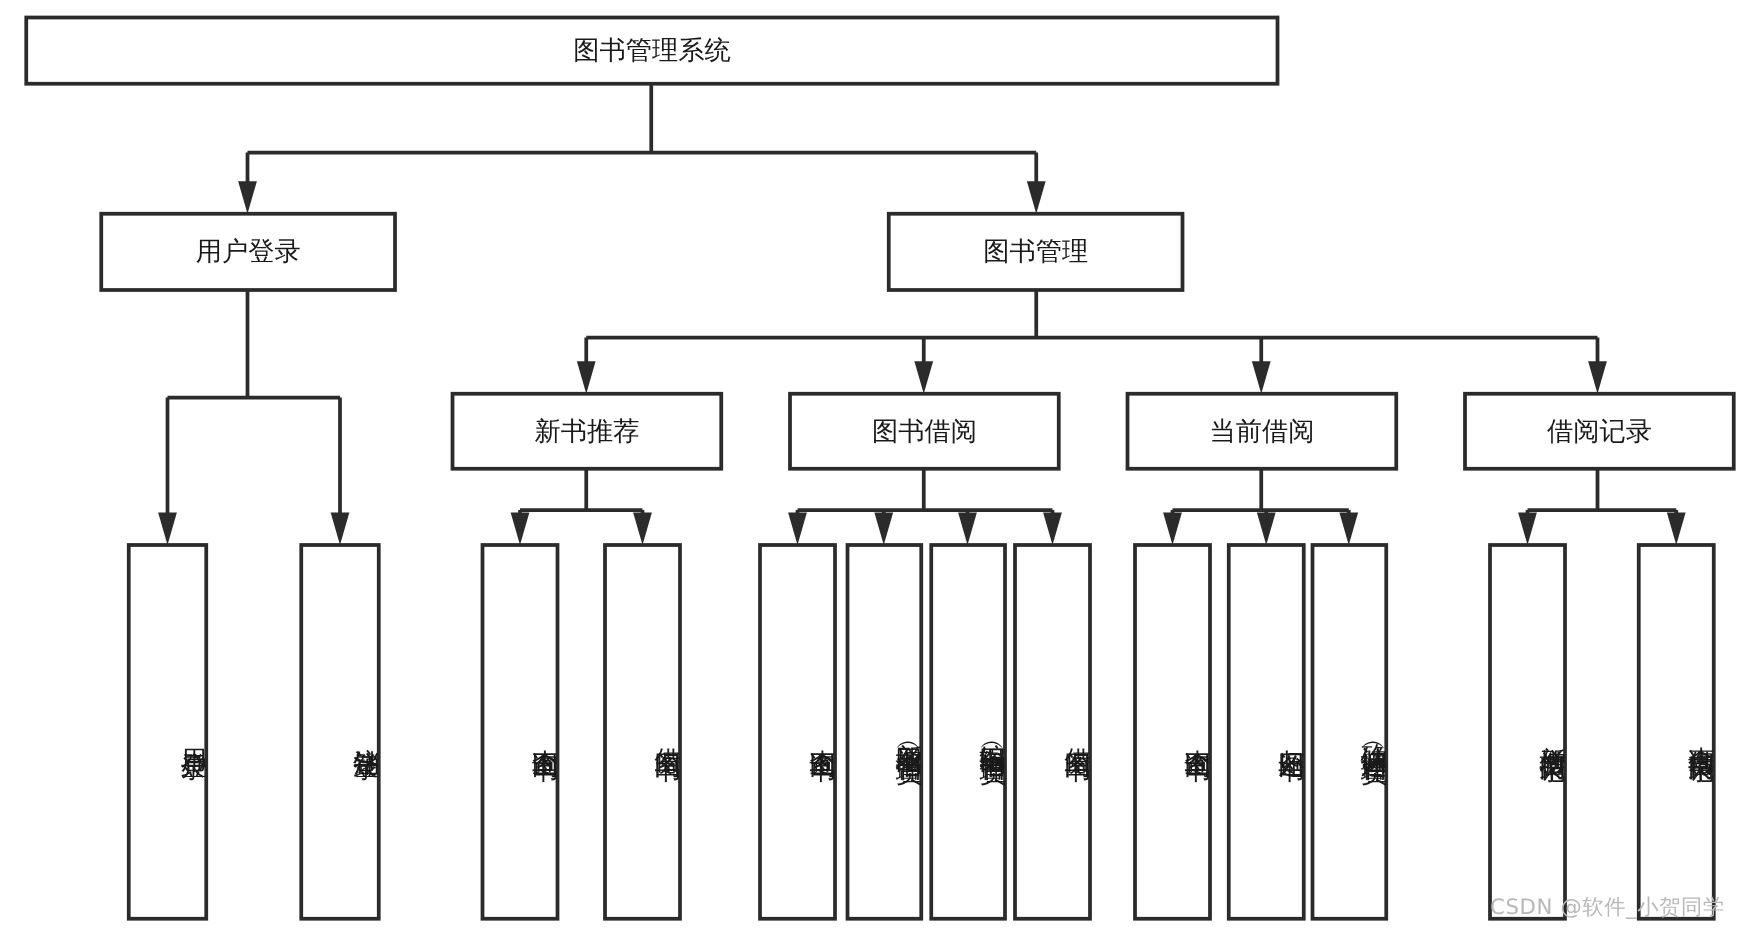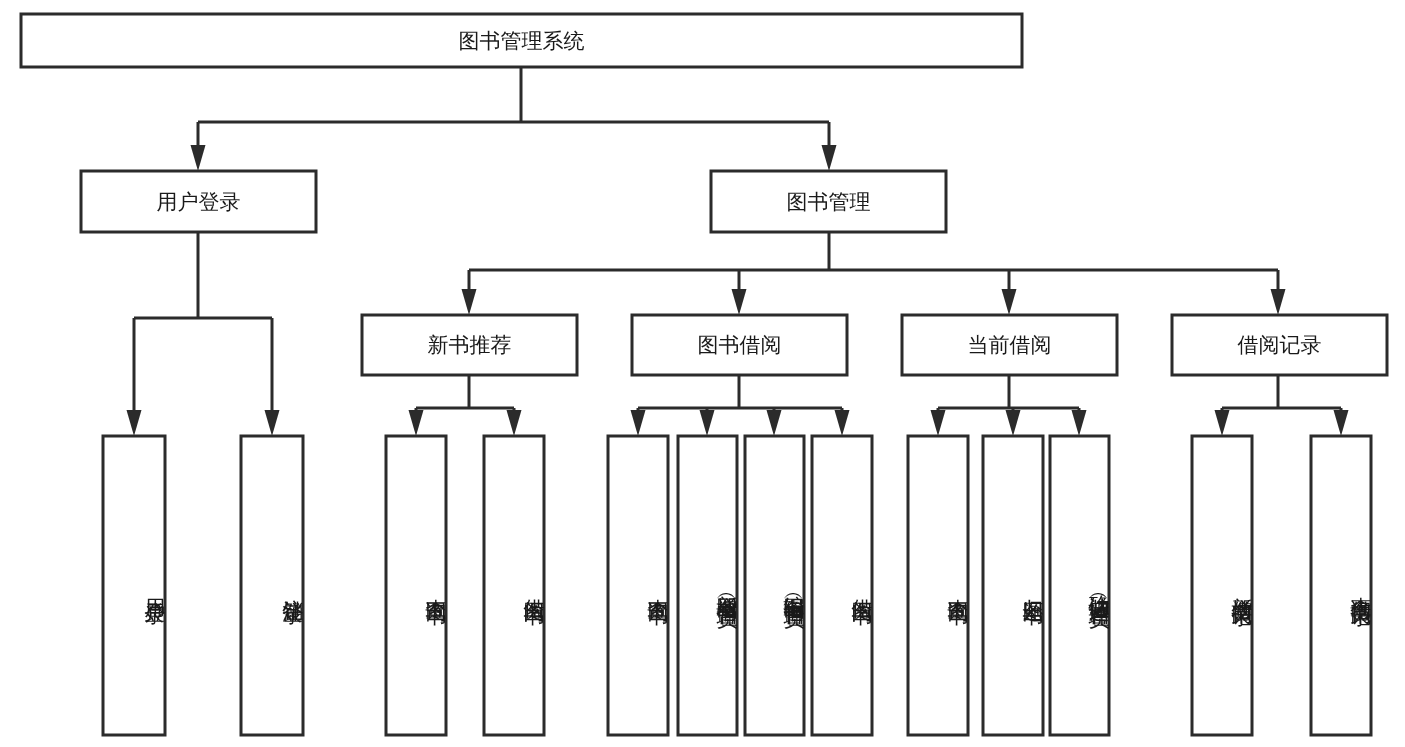--- a/index.html
+++ b/index.html
@@ -175,14 +175,15 @@
       <div class="leaf-label-wrap" style="left: 678px; width: 59px; text-align: center; top: 442px; height: 289px;">新增图书（管理员）</div>
       <div class="leaf-label-wrap" style="left: 745px; width: 59px; text-align: center; top: 442px; height: 289px;">编辑图书（管理员）</div>
       <div class="leaf-label-wrap" style="left: 812px; width: 60px; text-align: center; top: 539.5px; height: 92px;">借阅图书</div>
       <div class="leaf-label-wrap" style="left: 908px; width: 60px; text-align: center; top: 539.5px; height: 92px;">查询图书</div>
       <div class="leaf-label-wrap" style="left: 983px; width: 60px; text-align: center; top: 539.5px; height: 92px;">归还图书</div>
       <div class="leaf-label-wrap" style="left: 1050px; width: 59px; text-align: center; top: 442px; height: 289px;">确认归还（管理员）</div>
       <div class="leaf-label-wrap" style="left: 1192px; width: 60px; text-align: center; top: 516.5px; height: 138px;">新增借阅记录</div>
       <div class="leaf-label-wrap" style="left: 1311px; width: 60px; text-align: center; top: 516.5px; height: 138px;">查询借阅记录</div>
     </div>
 
+  <div class="watermark">CSDN @软件_小贺同学</div>
 
 </div>
 
 </body></html>

